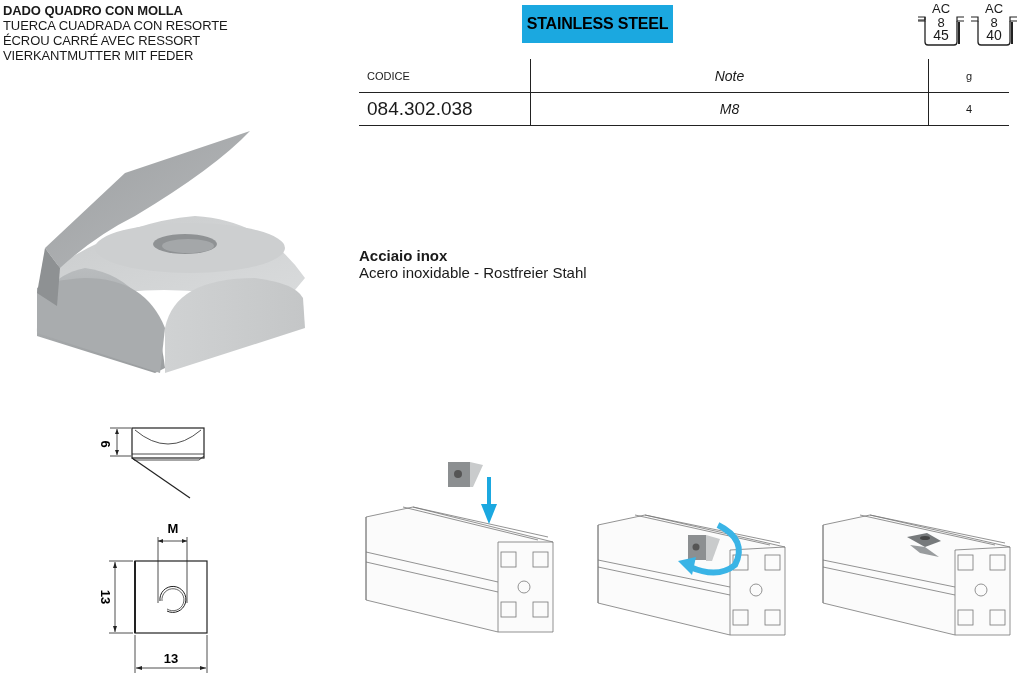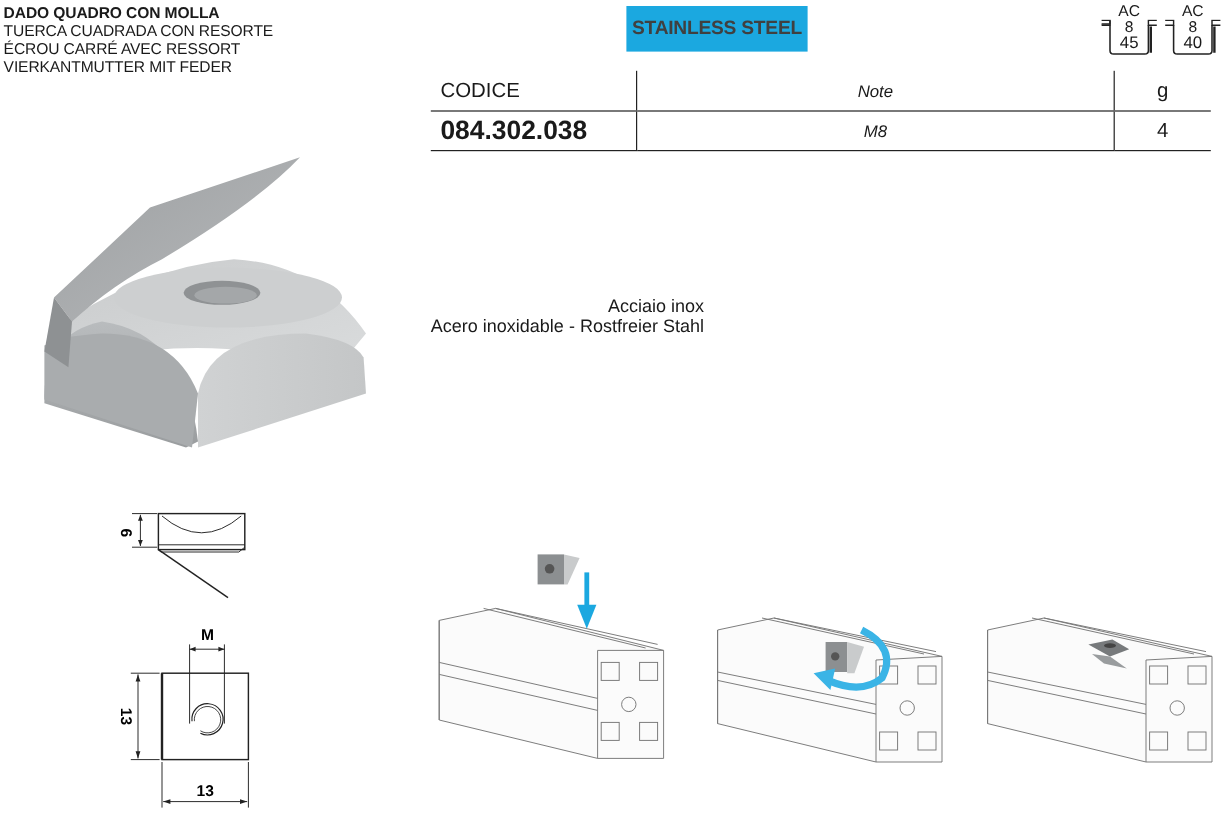--- a/index.html
+++ b/index.html
@@ -7,46 +7,46 @@
            font-family: "Liberation Sans", "DejaVu Sans", sans-serif; color: #1a1a1a; }
     .abs { position: absolute; }
 
     
     .titles { left: 3px; top: 3px; font-size: 13px; line-height: 15px; letter-spacing: -0.1px; }
     .titles .t-main { font-weight: bold; font-size: 13px; }
     .titles div { white-space: nowrap; }
 
     
     .badge { left: 522px; top: 5px; width: 151px; height: 38px; background: #1ba8e0;
-             color: #404040; font-weight: bold; font-size: 16px; display: flex;
+             color: #000000; font-weight: bold; font-size: 16px; display: flex;
              align-items: center; justify-content: center; letter-spacing: -0.2px; }
 
     
     .ac { top: 3px; width: 48px; height: 42px; font-size: 13px; text-align: center; line-height: 12px; }
     .ac .lbl { display: block; }
     .ac svg { position: absolute; left: 0; top: 13px; }
     .ac .n1 { position: absolute; left: 0; right: 0; top: 14px; }
     .ac .n2 { position: absolute; left: 0; right: 0; top: 26px; font-size: 14px; }
 
     
     .tbl { left: 359px; top: 59px; width: 650px; }
     .tbl table { border-collapse: collapse; width: 100%; }
-    .tbl td { padding: 0; height: 32px; font-size: 17px; vertical-align: middle; }
+    .tbl td { padding: 0; height: 32px; font-size: 11px; vertical-align: middle; }
     .tbl tr.head td { height: 33px; }
     .tbl tr.head td { border-bottom: 1.5px solid #222; }
     .tbl tr.row td { border-bottom: 1.5px solid #222; }
     .tbl td.c1 { width: 163px; text-align: left; padding-left: 8px; }
     .tbl td.c2 { text-align: center; border-left: 1.3px solid #222; }
     .tbl td.c3 { width: 80px; text-align: center; border-left: 1.3px solid #222; }
-    .tbl tr.row td.c1 { font-weight: bold; font-size: 22px; }
+    .tbl tr.row td.c1 { font-weight: normal; font-size: 19px; }
     .tbl tr.head td.c2, .tbl tr.row td.c2 { font-size: 14px; font-style: italic; }
 
     
     .mat { left: 359px; top: 247px; font-size: 15px; line-height: 17px; }
-    .mat .m-main { font-weight: normal; text-align: right; }
+    .mat .m-main { font-weight: bold; }
 
     .dim-text { font-weight: bold; font-size: 13px; font-family: "Liberation Sans", sans-serif; }
   </style>
 </head>
 <body>
 
 <div class="abs titles">
   <div class="t-main">DADO QUADRO CON MOLLA</div>
   <div>TUERCA CUADRADA CON RESORTE</div>
   <div>ÉCROU CARRÉ AVEC RESSORT</div>

